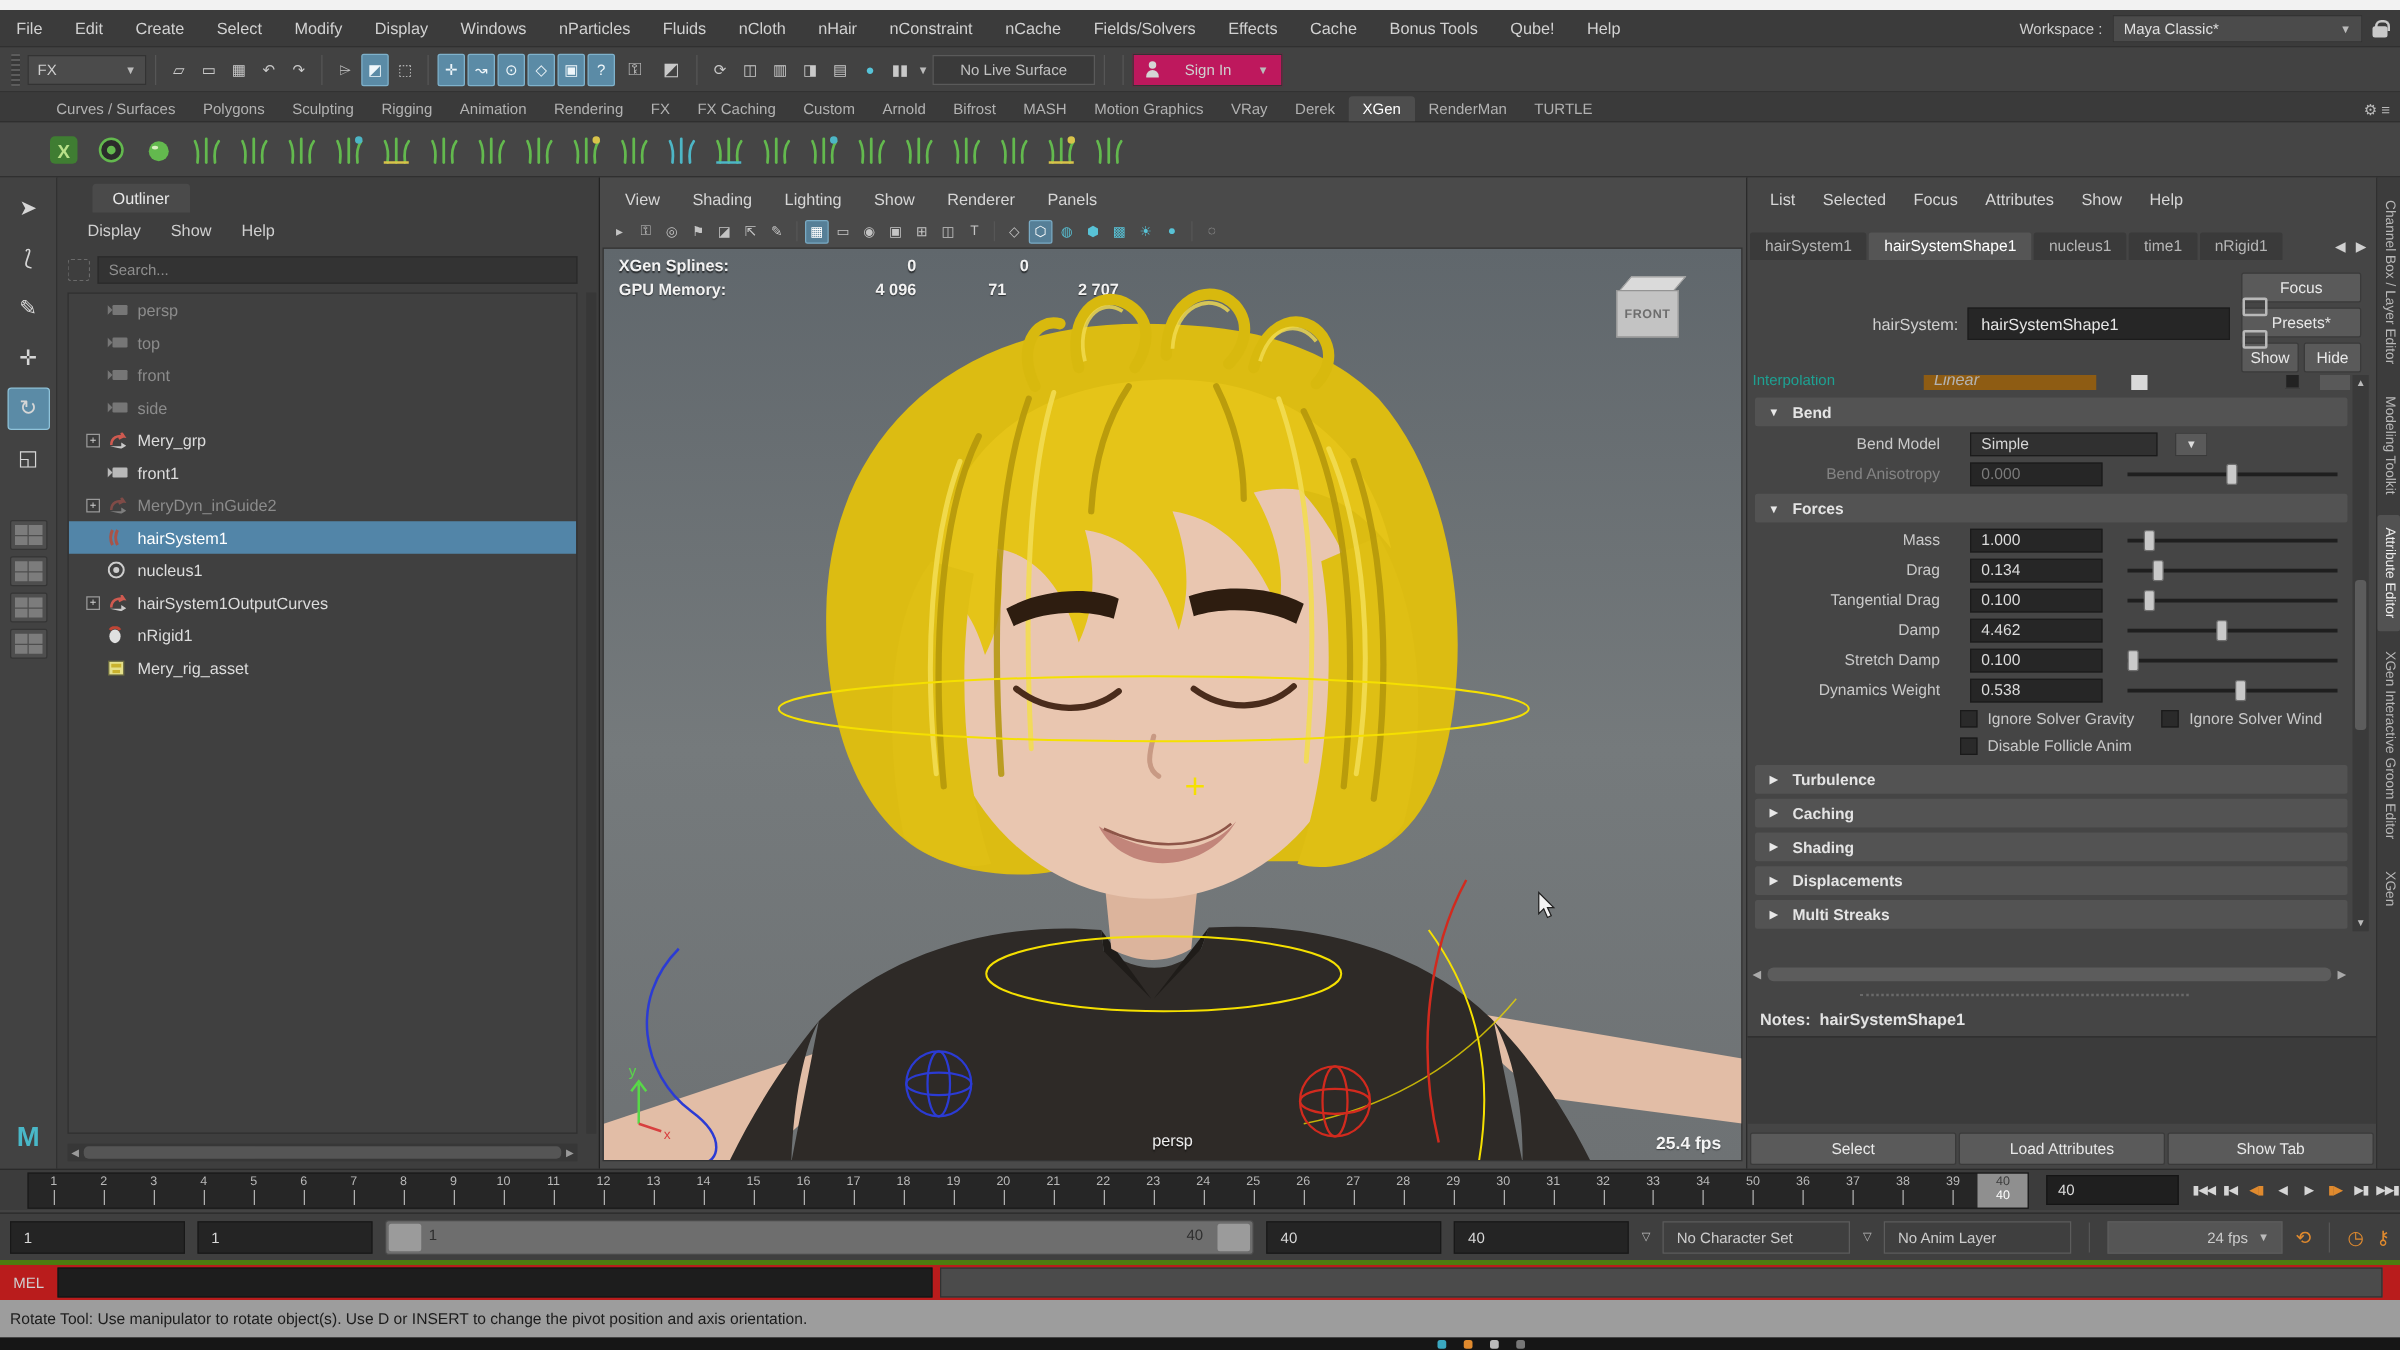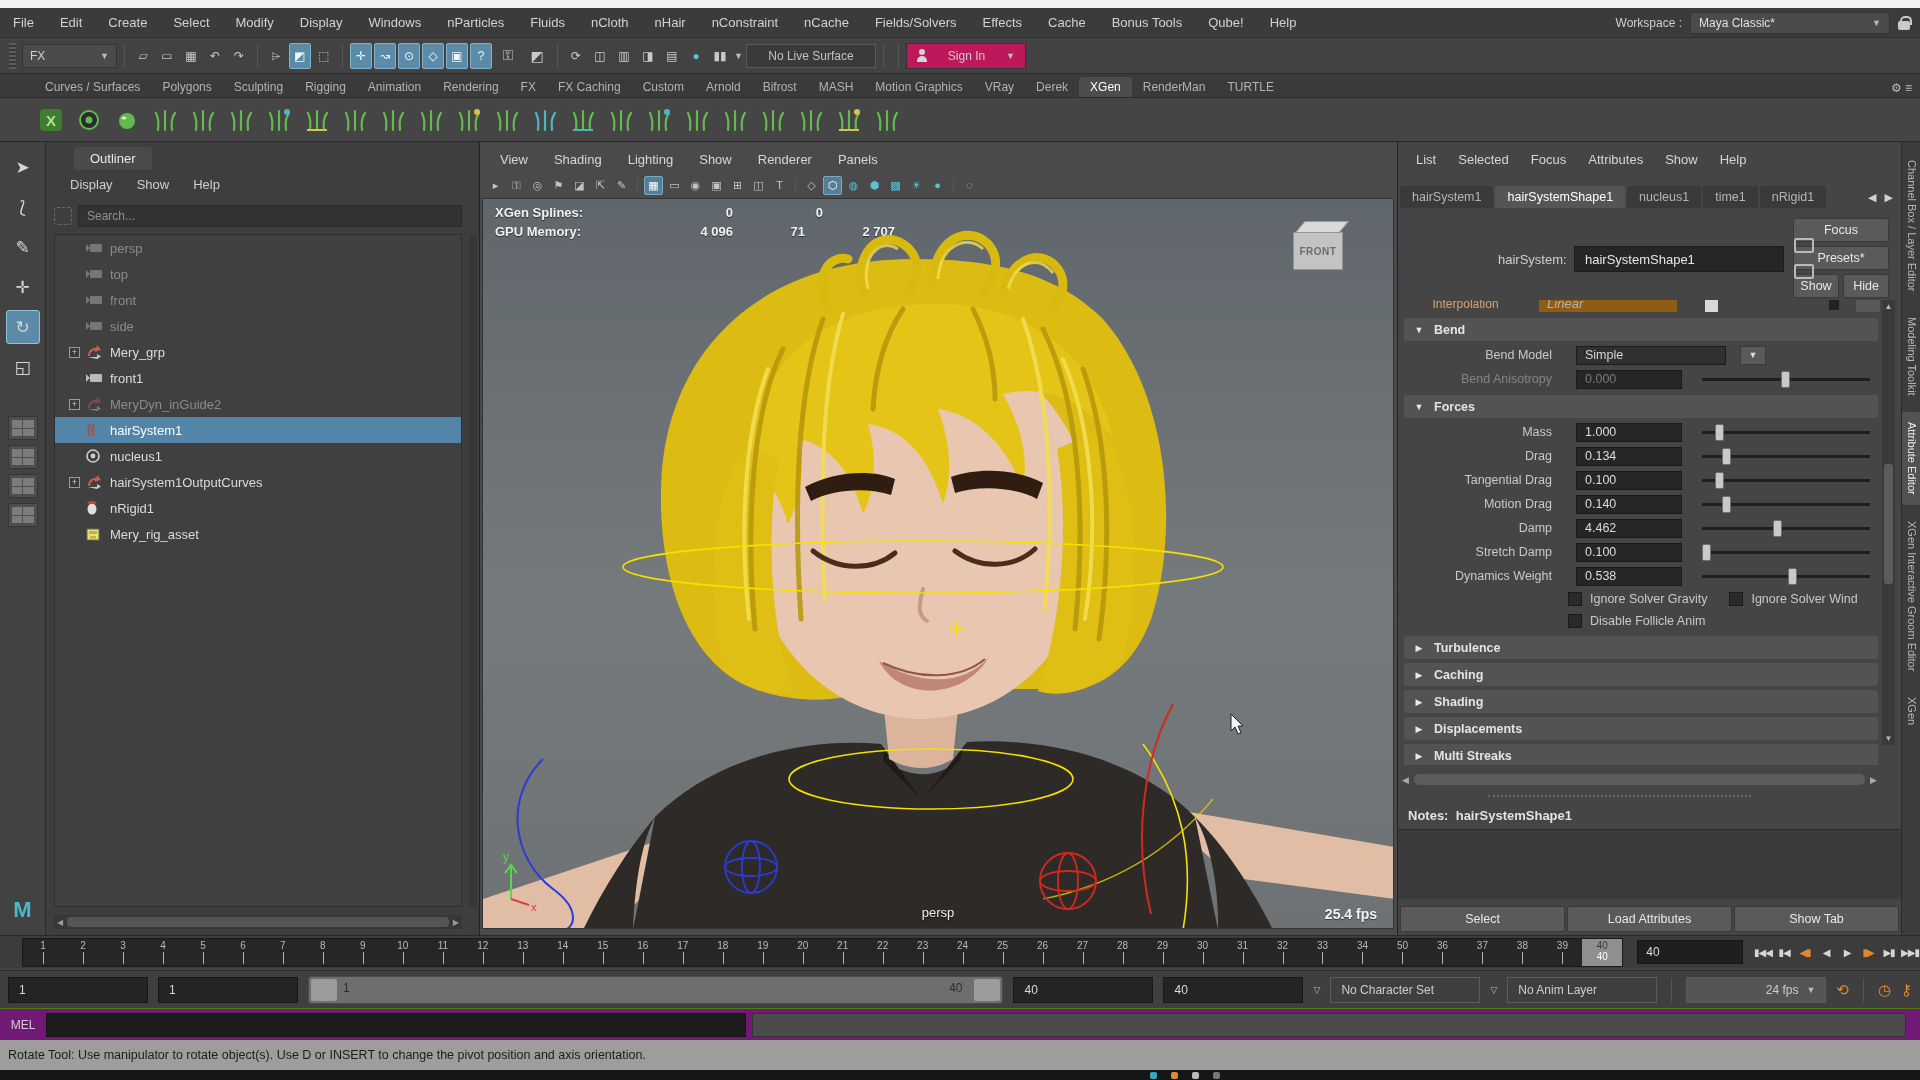--- a/index.html
+++ b/index.html
@@ -96,21 +96,21 @@
   #ae-node-label { position:absolute; left:100px; top:36px; color:#d0d0d0; font-size:13px;}
   #ae-node-field { position:absolute; left:176px; top:30px; width:210px; height:26px; background:#262626; border:1px solid #1c1c1c; color:#e6e6e6; display:flex; align-items:center; padding:0 10px; font-size:13px;}
   .conn-ic { position:absolute; width:20px; height:15px; border:2px solid #b9b9b9; border-radius:2px;}
   #ae-focus { position:absolute; right:12px; top:2px; width:96px; height:24px;}
   #ae-presets { position:absolute; right:12px; top:30px; width:96px; height:24px;}
   #ae-show { position:absolute; right:62px; top:58px; width:46px; height:24px;}
   #ae-hide { position:absolute; right:12px; top:58px; width:46px; height:24px;}
   .btn { background:#5a5a5a; border:1px solid #3a3a3a; border-radius:2px; color:#e8e8e8; font-size:12.5px; display:flex; align-items:center; justify-content:center;}
   #ae-scroll { position:absolute; left:4px; top:158px; width:478px; bottom:170px; overflow:hidden;}
   .cut-row { height:20px; display:flex; align-items:center; margin-top:-6px; opacity:.8;}
-  .cut-row .lbl { width:150px; text-align:center; color:#fdba74; padding-right:10px;}
+  .cut-row .lbl { width:150px; text-align:left; color:#14b8a6; padding-right:10px;}
   .cut-row .dd { width:150px; height:16px; background:#a16207; color:#cfcfcf; padding:0 8px; font-size:13px;font-style:italic;}
   .cut-row .swatch { width:15px; height:15px; background:#fff; margin-left:28px;}
   .cut-row .mini { width:13px; height:13px; background:#1a1a1a; margin-left:110px; border:1px solid #444;}
   .cut-row .gbox { width:26px; height:16px; background:#5f5f5f; margin-left:16px;}
   .sec-head { height:23px; background:#535353; border-radius:2px; margin:4px 2px 2px 2px; display:flex; align-items:center; color:#e4e4e4; font-weight:bold; font-size:12.5px;}
   .sec-head .tri { width:30px; text-align:center; font-size:9px; color:#e8e8e8;}
   .attr-row { height:24px; display:flex; align-items:center;gap:14px;}
   .attr-row .lbl { width:160px; text-align:right; color:#c9c9c9; padding-right:10px; font-size:12.5px; white-space:nowrap;}
   .attr-row.disabled .lbl { color:#848484;}
   .attr-row .field { width:106px; height:19px; background:#262626; border:1px solid #1b1b1b; color:#dcdcdc; display:flex; align-items:center; padding:0 8px; font-size:12.5px;}
@@ -157,21 +157,21 @@
   #range-slider { flex:1; height:28px; background:#6e6e6e; border:1px solid #4a4a4a; border-radius:3px; position:relative; color:#2e2e2e; font-size:12px;}
   #range-slider .h-start { position:absolute; left:2px; top:2px; width:26px; height:22px; background:#9b9b9b; border-radius:2px; text-align:center; line-height:22px;}
   #range-slider .v-start { position:absolute; left:34px; top:4px;}
   #range-slider .v-end { position:absolute; right:40px; top:4px;}
   #range-slider .h-end { position:absolute; right:2px; top:2px; width:26px; height:22px; background:#9b9b9b; border-radius:2px;}
   .rb-dd { height:26px; background:#3f3f3f; border:1px solid #5c5c5c; color:#cdcdcd; display:flex; align-items:center; padding:0 10px; font-size:12px; gap:8px;}
   #fps-dd { width:140px; background:#555; justify-content:flex-end;}
   .o-accent { color:#e08a2e; font-size:15px;}
 
   
-  #cmdline { left:0; top:1008px; width:1920px; height:32px; background:#701a75; display:flex; align-items:center; border-top:1px solid #4d7c0f;}
+  #cmdline { left:0; top:1008px; width:1920px; height:32px; background:#b91c1c; display:flex; align-items:center; border-top:4px solid #4d7c0f;}
   #mel-label { width:46px; text-align:center; color:#cfcfcf; font-size:12px;}
   #mel-input { width:700px; height:24px; background:#1d1d1d; border:1px solid #141414;}
   #cmd-result { flex:1; height:24px; background:#4b4b4b; border:1px solid #323232; margin:0 14px 0 6px;}
   #helpline { left:0; top:1040px; width:1920px; height:30px; background:#9d9d9d; display:flex; align-items:center; padding-left:8px; color:#1c1c1c; font-size:12.5px;}
   #taskbar { left:0; top:1070px; width:1920px; height:10px; background:#161616; display:flex; align-items:center; gap:14px; padding-left:1150px;}
   #taskbar i { width:7px; height:7px; border-radius:2px; display:block;}
 </style>
 </head>
 <body>
 
@@ -909,28 +909,20 @@
         </div>
         <div class="attr-row ">
         <span class="lbl">Tangential Drag</span>
         <span class="field">0.100</span>
         <span class="slider">
           <span class="track"></span>
             <span class="handle" style="left:calc(11.0% - 5px)"></span>
           </span>
         </div>
         <div class="attr-row ">
-        <span class="lbl">Motion Drag</span>
-        <span class="field">0.140</span>
-        <span class="slider">
-          <span class="track"></span>
-            <span class="handle" style="left:calc(15.0% - 5px)"></span>
-          </span>
-        </div>
-        <div class="attr-row ">
         <span class="lbl">Damp</span>
         <span class="field">4.462</span>
         <span class="slider">
           <span class="track"></span>
             <span class="handle" style="left:calc(45.0% - 5px)"></span>
           </span>
         </div>
         <div class="attr-row ">
         <span class="lbl">Stretch Damp</span>
         <span class="field">0.100</span>

